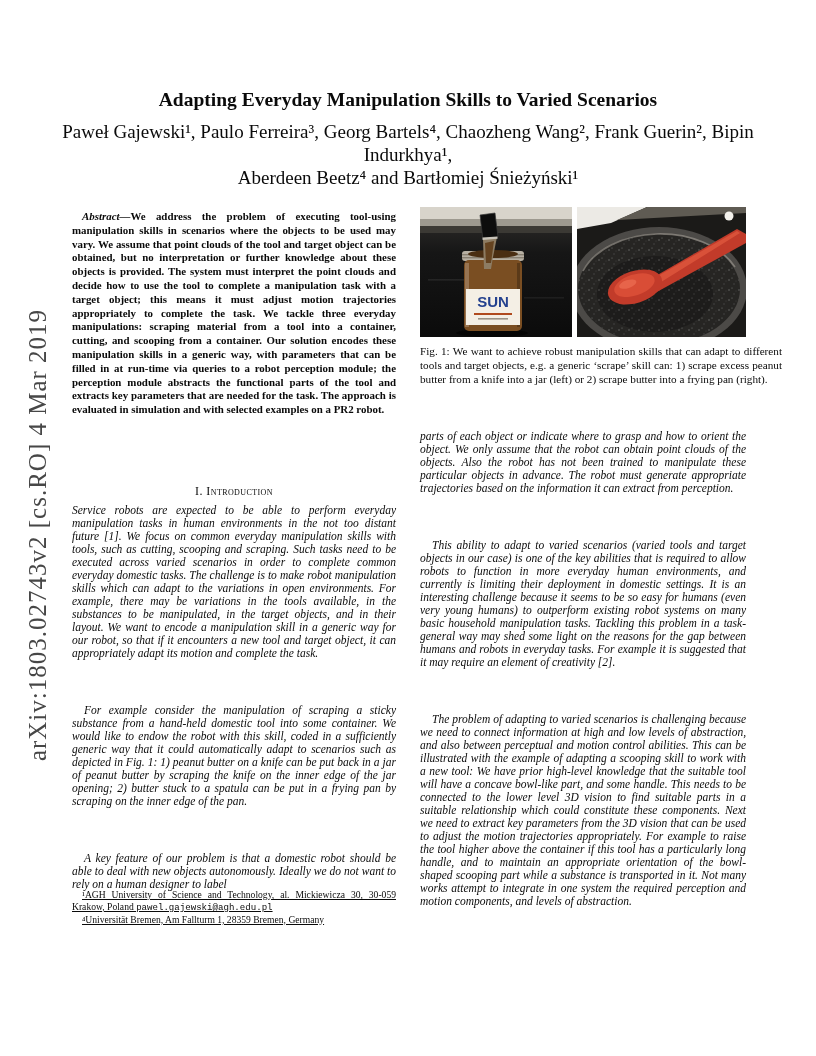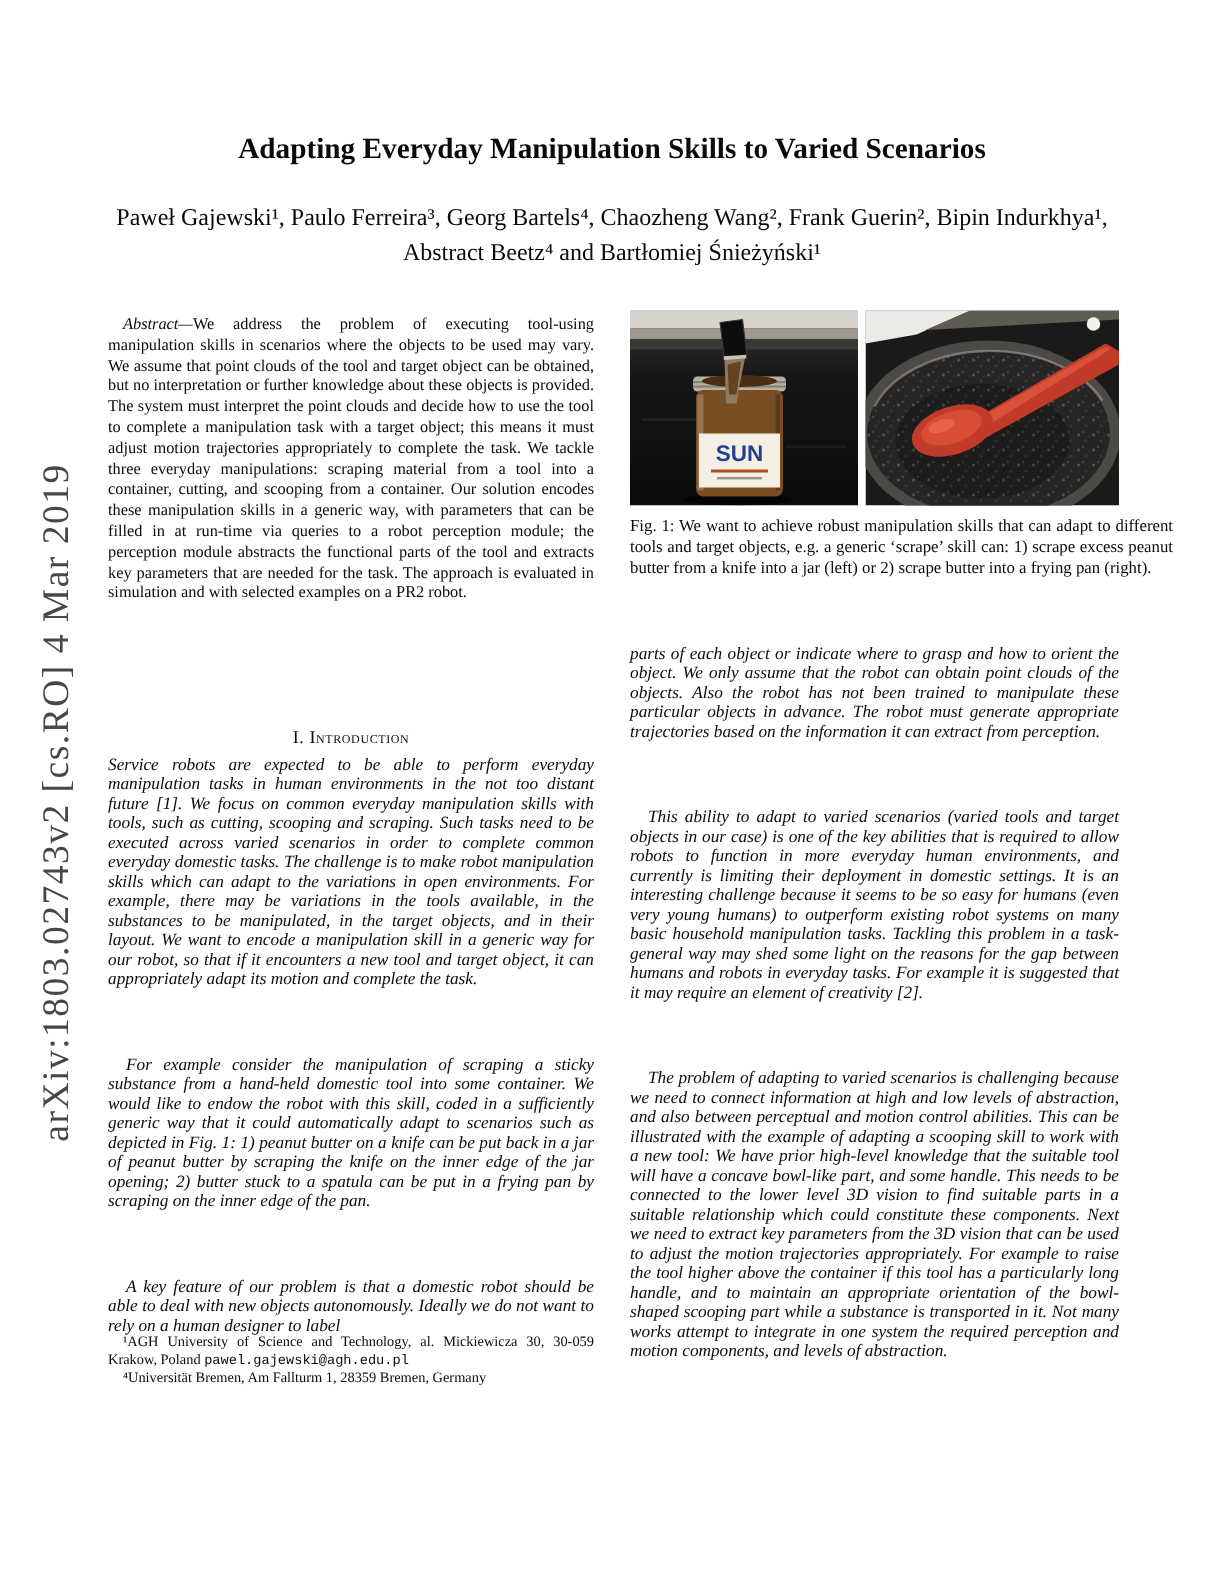--- a/index.html
+++ b/index.html
@@ -14,60 +14,60 @@
     position:absolute; top:535px; left:38px;
     transform:translate(-50%,-50%) rotate(-90deg);
     white-space:nowrap; font-size:25px; letter-spacing:1px; color:#474747;
     font-family:"Liberation Serif", serif;
   }
   .title {
     position:absolute; top:88px; left:72px; width:672px;
     text-align:center; font-size:19.5px; font-weight:bold; line-height:24px;
   }
   .authors {
-    position:absolute; top:134px; left:60px; width:696px;
-    text-align:center; font-size:16px; line-height:23px;
+    position:absolute; top:120px; left:60px; width:696px;
+    text-align:center; font-size:19px; line-height:23px;
   }
   .abstract {
     position:absolute; top:210px; left:72px; width:324px;
-    font-size:10.9px; line-height:13.8px; font-weight:normal; text-align:justify;
+    font-size:10.9px; line-height:13.8px; font-weight:bold; text-align:justify;
   }
   .abstract p { text-indent:10px; }
   .abstract .abstract-label { font-style:italic; }
   .sec-heading {
     position:absolute; top:484px; left:72px; width:324px;
     text-align:center; font-size:12px; font-variant:small-caps; letter-spacing:0.4px;
   }
   .bodytext { font-size:11.5px; line-height:13px; text-align:justify;font-style:italic; }
   .intro { position:absolute; top:504px; left:72px; width:324px; }
   .rtext { position:absolute; top:430px; left:420px; width:326px; }
   .bodytext p + p { text-indent:12px;margin-top:44px; }
   .footnotes {
     position:absolute; top:889px; left:72px; width:324px;
     font-size:9.6px; line-height:11.8px; text-align:justify;
   }
-  .footnotes p { text-indent:10px; }
+  .footnotes p { text-indent:10px;text-decoration:underline; }
   .footnotes .email { font-family:"Liberation Mono", monospace; font-size:9.1px; }
   .figure { position:absolute; top:207px; left:420px; width:362px; }
   .photos { display:flex; gap:5px; }
   .photo { display:block; }
   .fig-caption { margin-top:8px; font-size:11.2px; line-height:13.8px; text-align:justify; }
 </style>
 </head>
 <body>
 
 <div class="page">
 
   <div class="watermark">arXiv:1803.02743v2  [cs.RO]  4 Mar 2019</div>
 
   <div class="title">Adapting Everyday Manipulation Skills to Varied Scenarios</div>
 
   <div class="authors">
     <div>Paweł Gajewski¹, Paulo Ferreira³, Georg Bartels⁴, Chaozheng Wang², Frank Guerin², Bipin Indurkhya¹,</div>
-    <div>Abstract Beetz⁴ and Bartłomiej Śnieżyński¹</div>
+    <div>Aberdeen Beetz⁴ and Bartłomiej Śnieżyński¹</div>
   </div>
 
   <div class="abstract">
     <p><span class="abstract-label">Abstract—</span><span>We address the problem of executing tool-using manipulation skills in scenarios where the objects to be used may vary. We assume that point clouds of the tool and target object can be obtained, but no interpretation or further knowledge about these objects is provided. The system must interpret the point clouds and decide how to use the tool to complete a manipulation task with a target object; this means it must adjust motion trajectories appropriately to complete the task. We tackle three everyday manipulations: scraping material from a tool into a container, cutting, and scooping from a container. Our solution encodes these manipulation skills in a generic way, with parameters that can be filled in at run-time via queries to a robot perception module; the perception module abstracts the functional parts of the tool and extracts key parameters that are needed for the task. The approach is evaluated in simulation and with selected examples on a PR2 robot.</span></p>
   </div>
 
   <div class="sec-heading">I. Introduction</div>
 
   <div class="intro bodytext">
     <p>Service robots are expected to be able to perform everyday manipulation tasks in human environments in the not too distant future [1]. We focus on common everyday manipulation skills with tools, such as cutting, scooping and scraping. Such tasks need to be executed across varied scenarios in order to complete common everyday domestic tasks. The challenge is to make robot manipulation skills which can adapt to the variations in open environments. For example, there may be variations in the tools available, in the substances to be manipulated, in the target objects, and in their layout. We want to encode a manipulation skill in a generic way for our robot, so that if it encounters a new tool and target object, it can appropriately adapt its motion and complete the task.</p>

